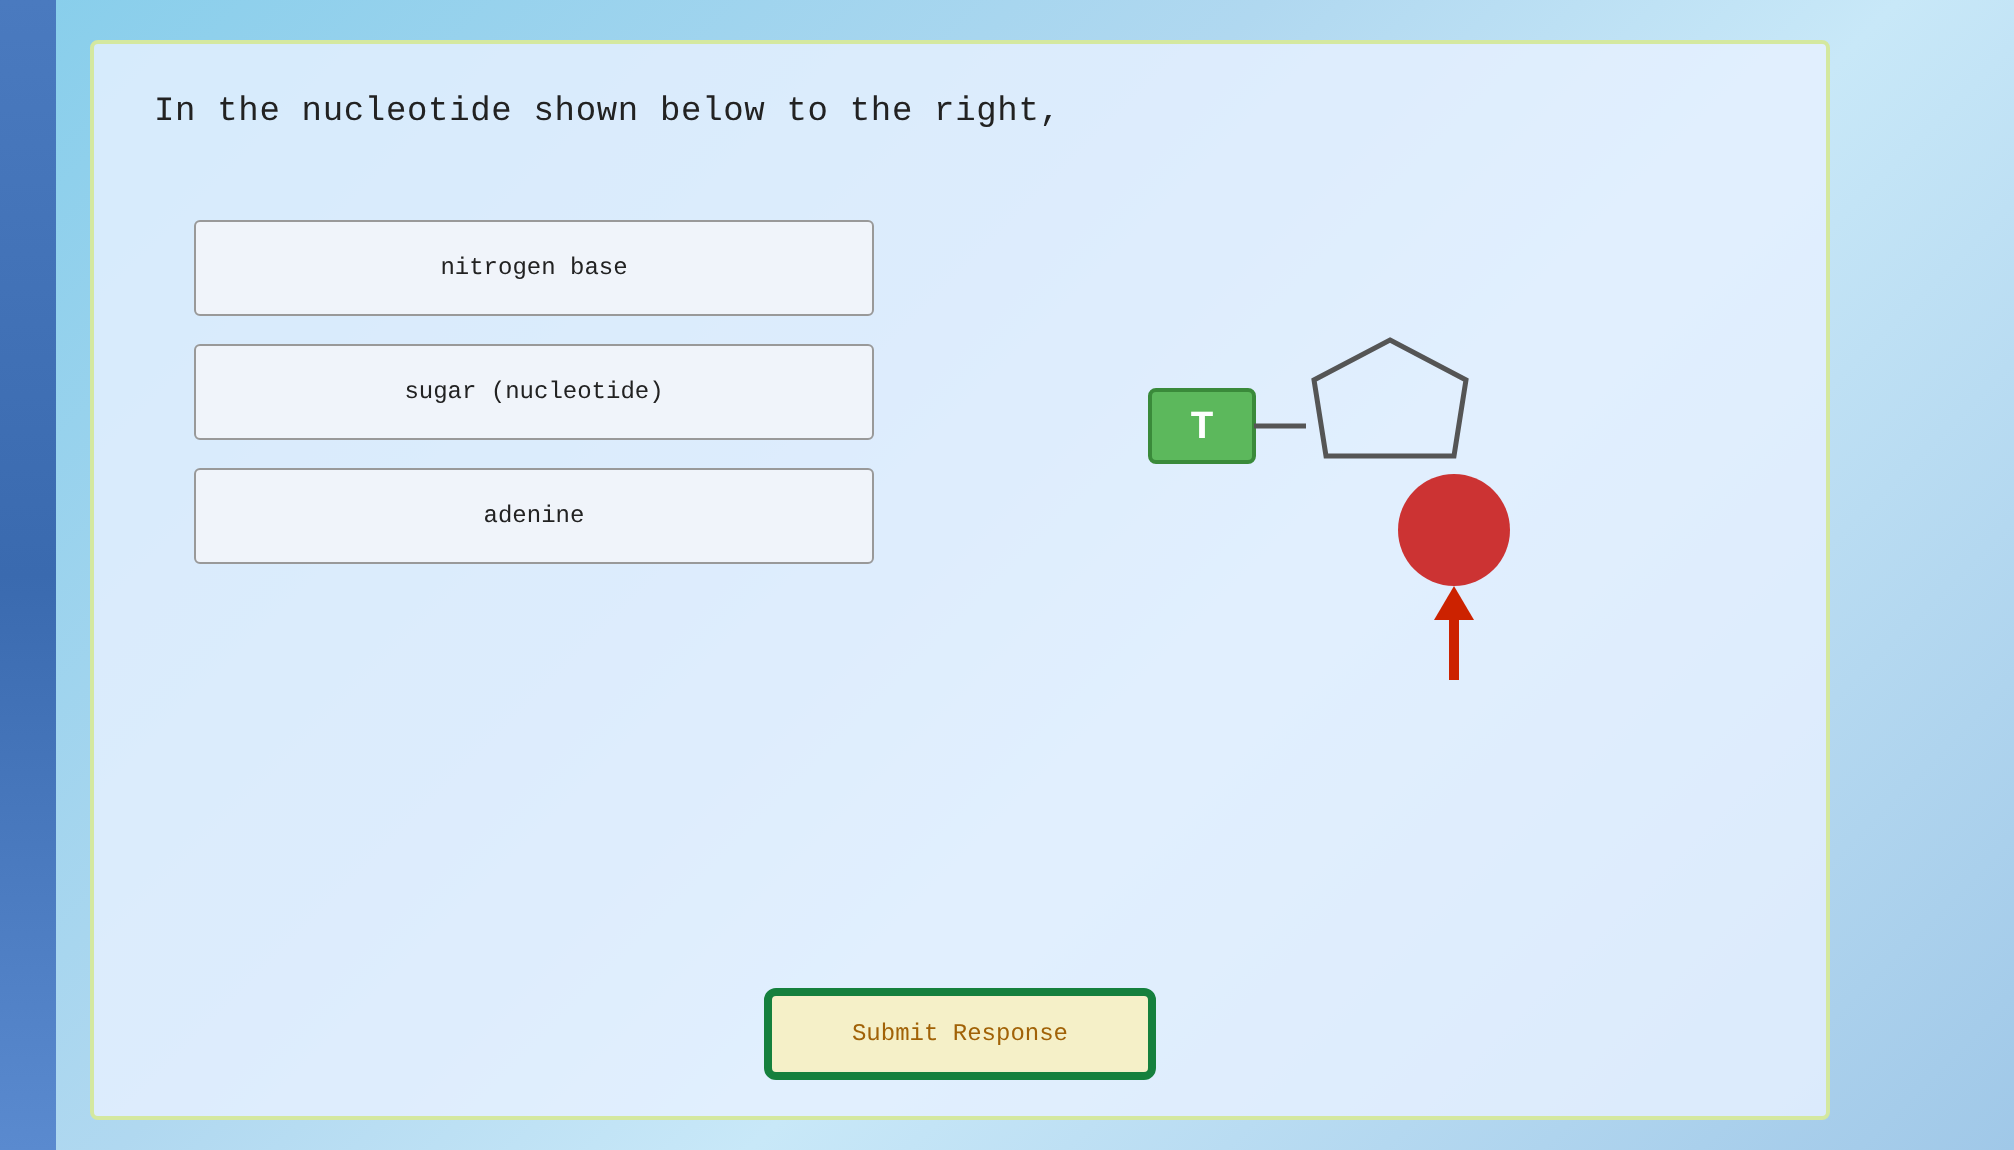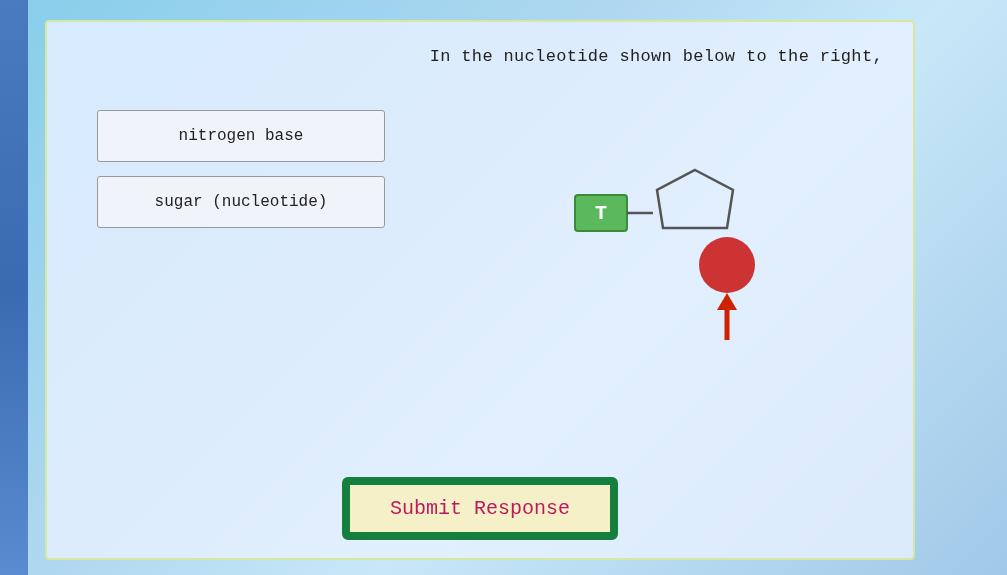--- a/index.html
+++ b/index.html
@@ -25,21 +25,21 @@
     .quiz-card {
       position: absolute;
       left: 45px; top: 20px;
       width: 870px; height: 540px;
       background: rgba(230, 240, 255, 0.82);
       border: 2px solid #d4e8a0;
       border-radius: 4px;
     }
 
     .question-area {
-      text-align: right;
+      text-align: left;
       padding: 22px 30px 10px 30px;
       font-size: 17px;
       color: #222;
       letter-spacing: 0.02em;
       line-height: 1.5;
     }
 
     .content-area {
       display: flex;
       flex-direction: row;
@@ -50,27 +50,27 @@
     
     .choices-col {
       display: flex;
       flex-direction: column;
       gap: 14px;
       width: 370px;
       margin-top: 10px;
     }
 
     .choice-btn {
-      width: 288px;
+      width: 340px;
       padding: 16px 10px;
       background: #f0f4fa;
       border: 1.5px solid #999;
       border-radius: 3px;
       font-family: 'Courier New', Courier, monospace;
-      font-size: 16px;
+      font-size: 12px;
       color: #222;
       cursor: pointer;
       text-align: center;
     }
 
     
     .diagram-col {
       flex: 1;
       display: flex;
       align-items: center;
@@ -88,45 +88,46 @@
       position: absolute;
       bottom: 18px;
       left: 0; right: 0;
       display: flex;
       justify-content: center;
     }
 
     .submit-btn {
       padding: 12px 40px;
       background: #f5f0c8;
-      border: 8px solid #15803d;
+      border: 4px solid #15803d;
       border-radius: 6px;
       font-family: 'Courier New', Courier, monospace;
-      font-size: 20px;
-      color: #be185d;
+      font-size: 12px;
+      color: #a16207;
       cursor: pointer;
     }
   </style>
 </head>
 <body>
 
 <div class="left-accent"></div>
 
 <div class="quiz-card">
 
   <div class="question-area">
     <span>In the nucleotide shown below to the right,</span><br>
   </div>
 
   <div class="content-area">
 
     <div class="choices-col">
 
     <button class="choice-btn">nitrogen base</button>
         <button class="choice-btn">sugar (nucleotide)</button>
+        <button class="choice-btn">adenine</button>
       </div>
 
     <div class="diagram-col">
 
       <svg class="nucleotide-svg" viewBox="0 0 220 260">
 
         <rect x="10" y="85" width="52" height="36" fill="#5cb85c" stroke="#3a8a3a" stroke-width="2" rx="3"></rect>
         <text x="36" y="109" text-anchor="middle" font-family="Courier New, monospace" font-size="20" font-weight="bold" fill="white">T</text>
 
         <line x1="62" y1="103" x2="88" y2="103" stroke="#555" stroke-width="2.5"></line>

